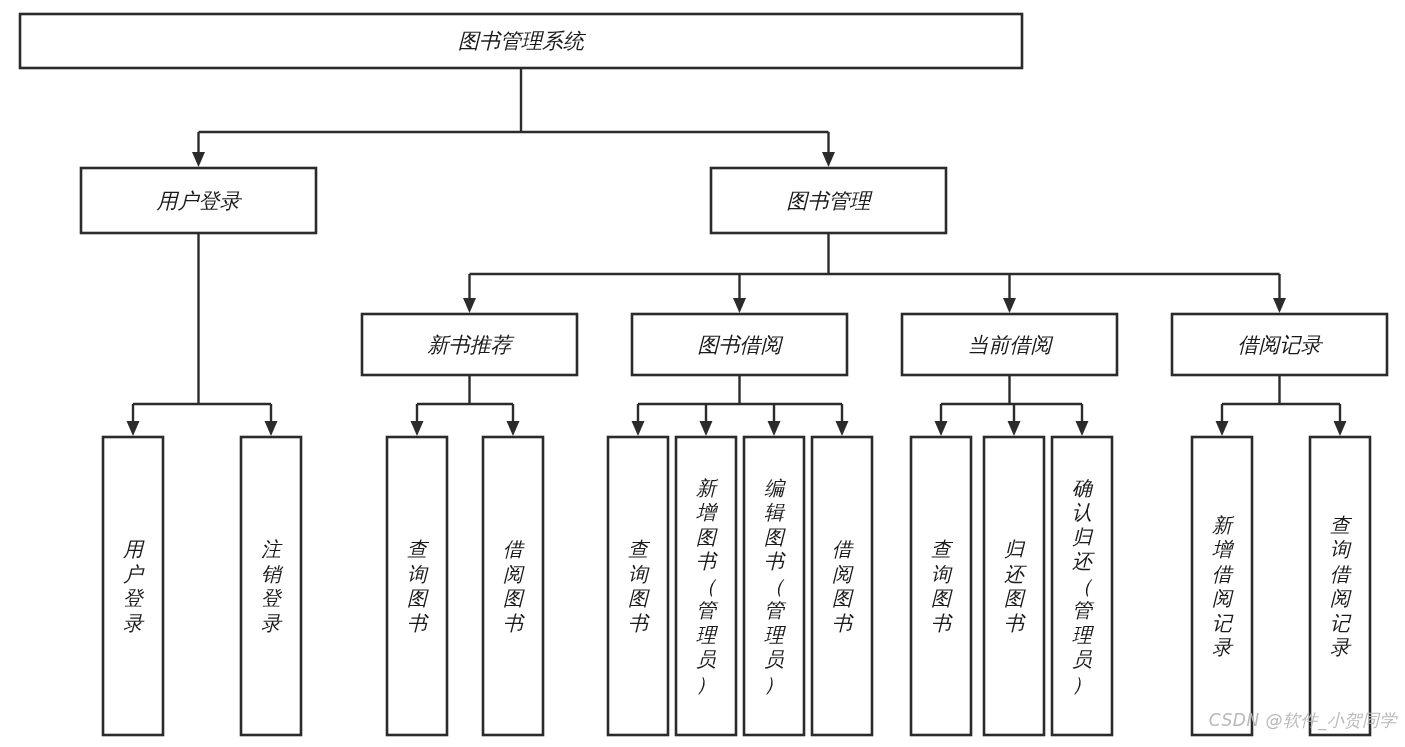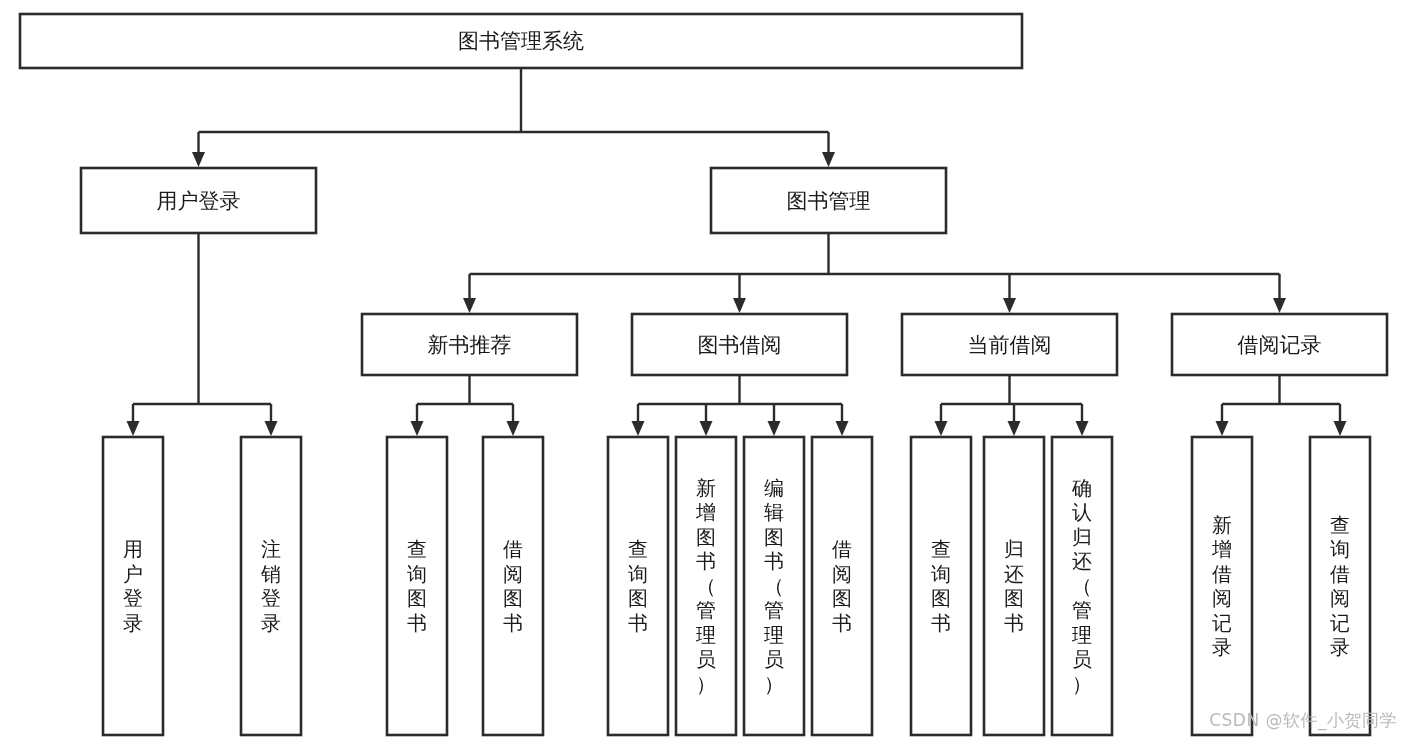--- a/index.html
+++ b/index.html
@@ -12,20 +12,21 @@
     width: 1405px;
     height: 747px;
     overflow: hidden;
     font-family: "DejaVu Sans", "Liberation Sans", sans-serif;
   }
   #diagram-root {
     position: relative;
     width: 1405px;
     height: 738px;
     background: #ffffff;
+    font-style: italic;
   }
   svg.diagram-canvas {
     position: absolute;
     left: 0;
     top: 0;
     width: 1405px;
     height: 747px;
     display: block;
   }
   .node-box {

